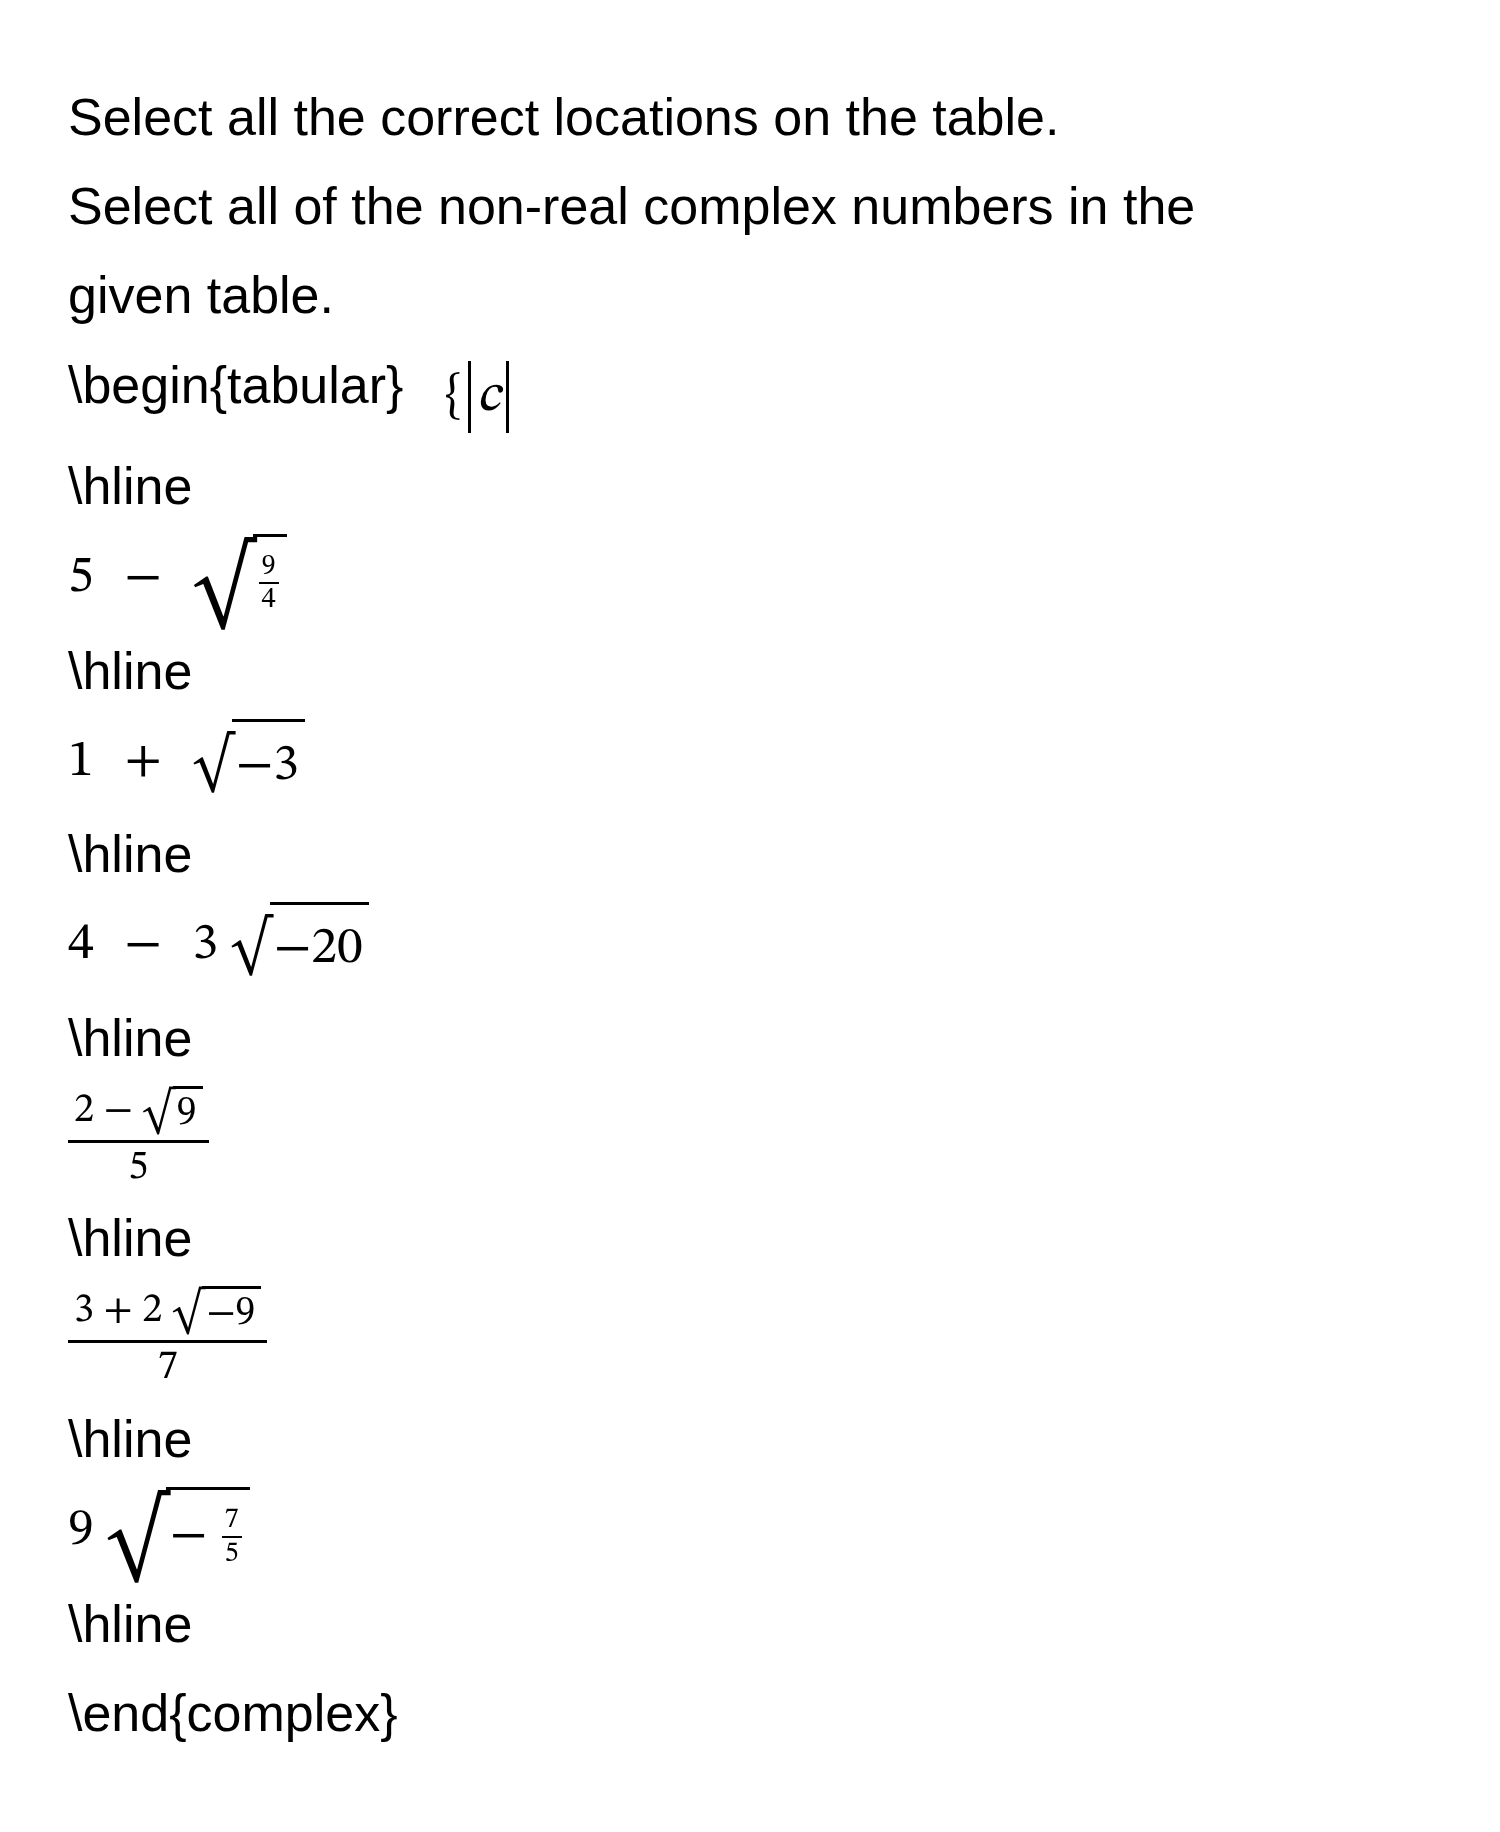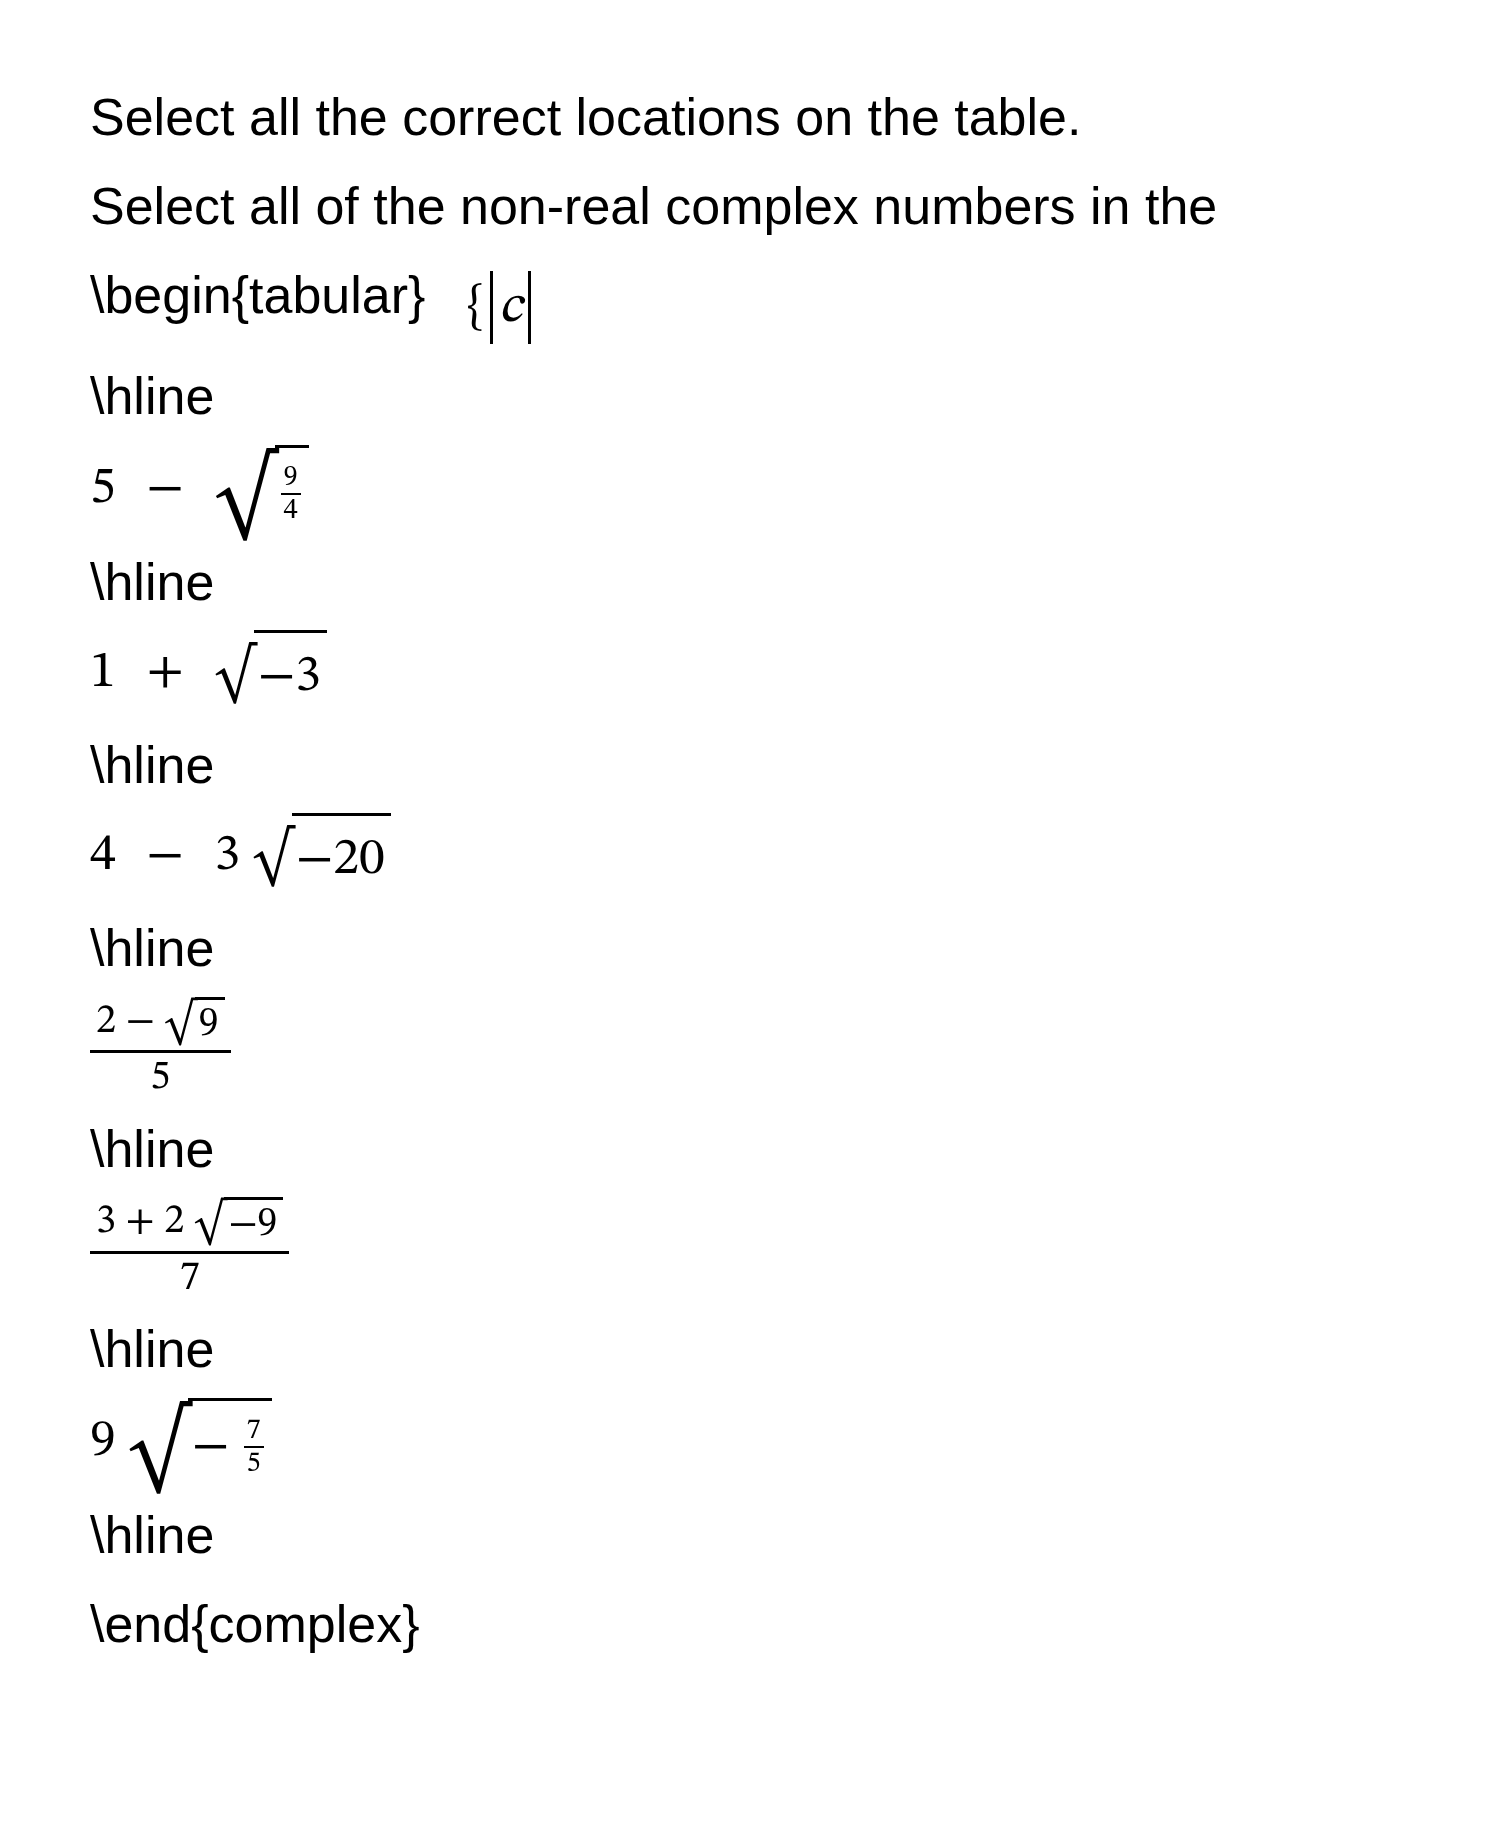--- a/index.html
+++ b/index.html
@@ -6,21 +6,21 @@
     margin: 0;
     padding: 0;
     background: #ffffff;
     font-family: -apple-system, BlinkMacSystemFont, "Segoe UI", Helvetica, Arial, sans-serif;
     color: #000000;
   }
   .page {
     width: 1500px;
     min-height: 1832px;
     box-sizing: border-box;
-    padding: 70px 90px;
+    padding: 70px 68px;
     font-size: 52px;
     line-height: 1.6;
   }
   .line {
     margin: 6px 0;
   }
   .math {
     font-family: "STIX Two Math", "Cambria Math", "Latin Modern Math", "Times New Roman", serif;
   }
   .italic {
@@ -87,20 +87,21 @@
     margin: 0 6px;
   }
 </style>
 </head>
 <body>
 
 <div class="page">
 
   <div class="line">Select all the correct locations on the table.</div>
   <div class="line">Select all of the non-real complex numbers in the</div>
+  <div class="line">given table.</div>
 
   <div class="line">
     <span>\begin{tabular}</span>
     <span class="thinspace"></span><span class="thinspace"></span>
     <span class="math colspec">
       <span>{</span>
       <span class="bar"></span>
       <span class="italic">c</span>
       <span class="bar"></span>
     </span>

